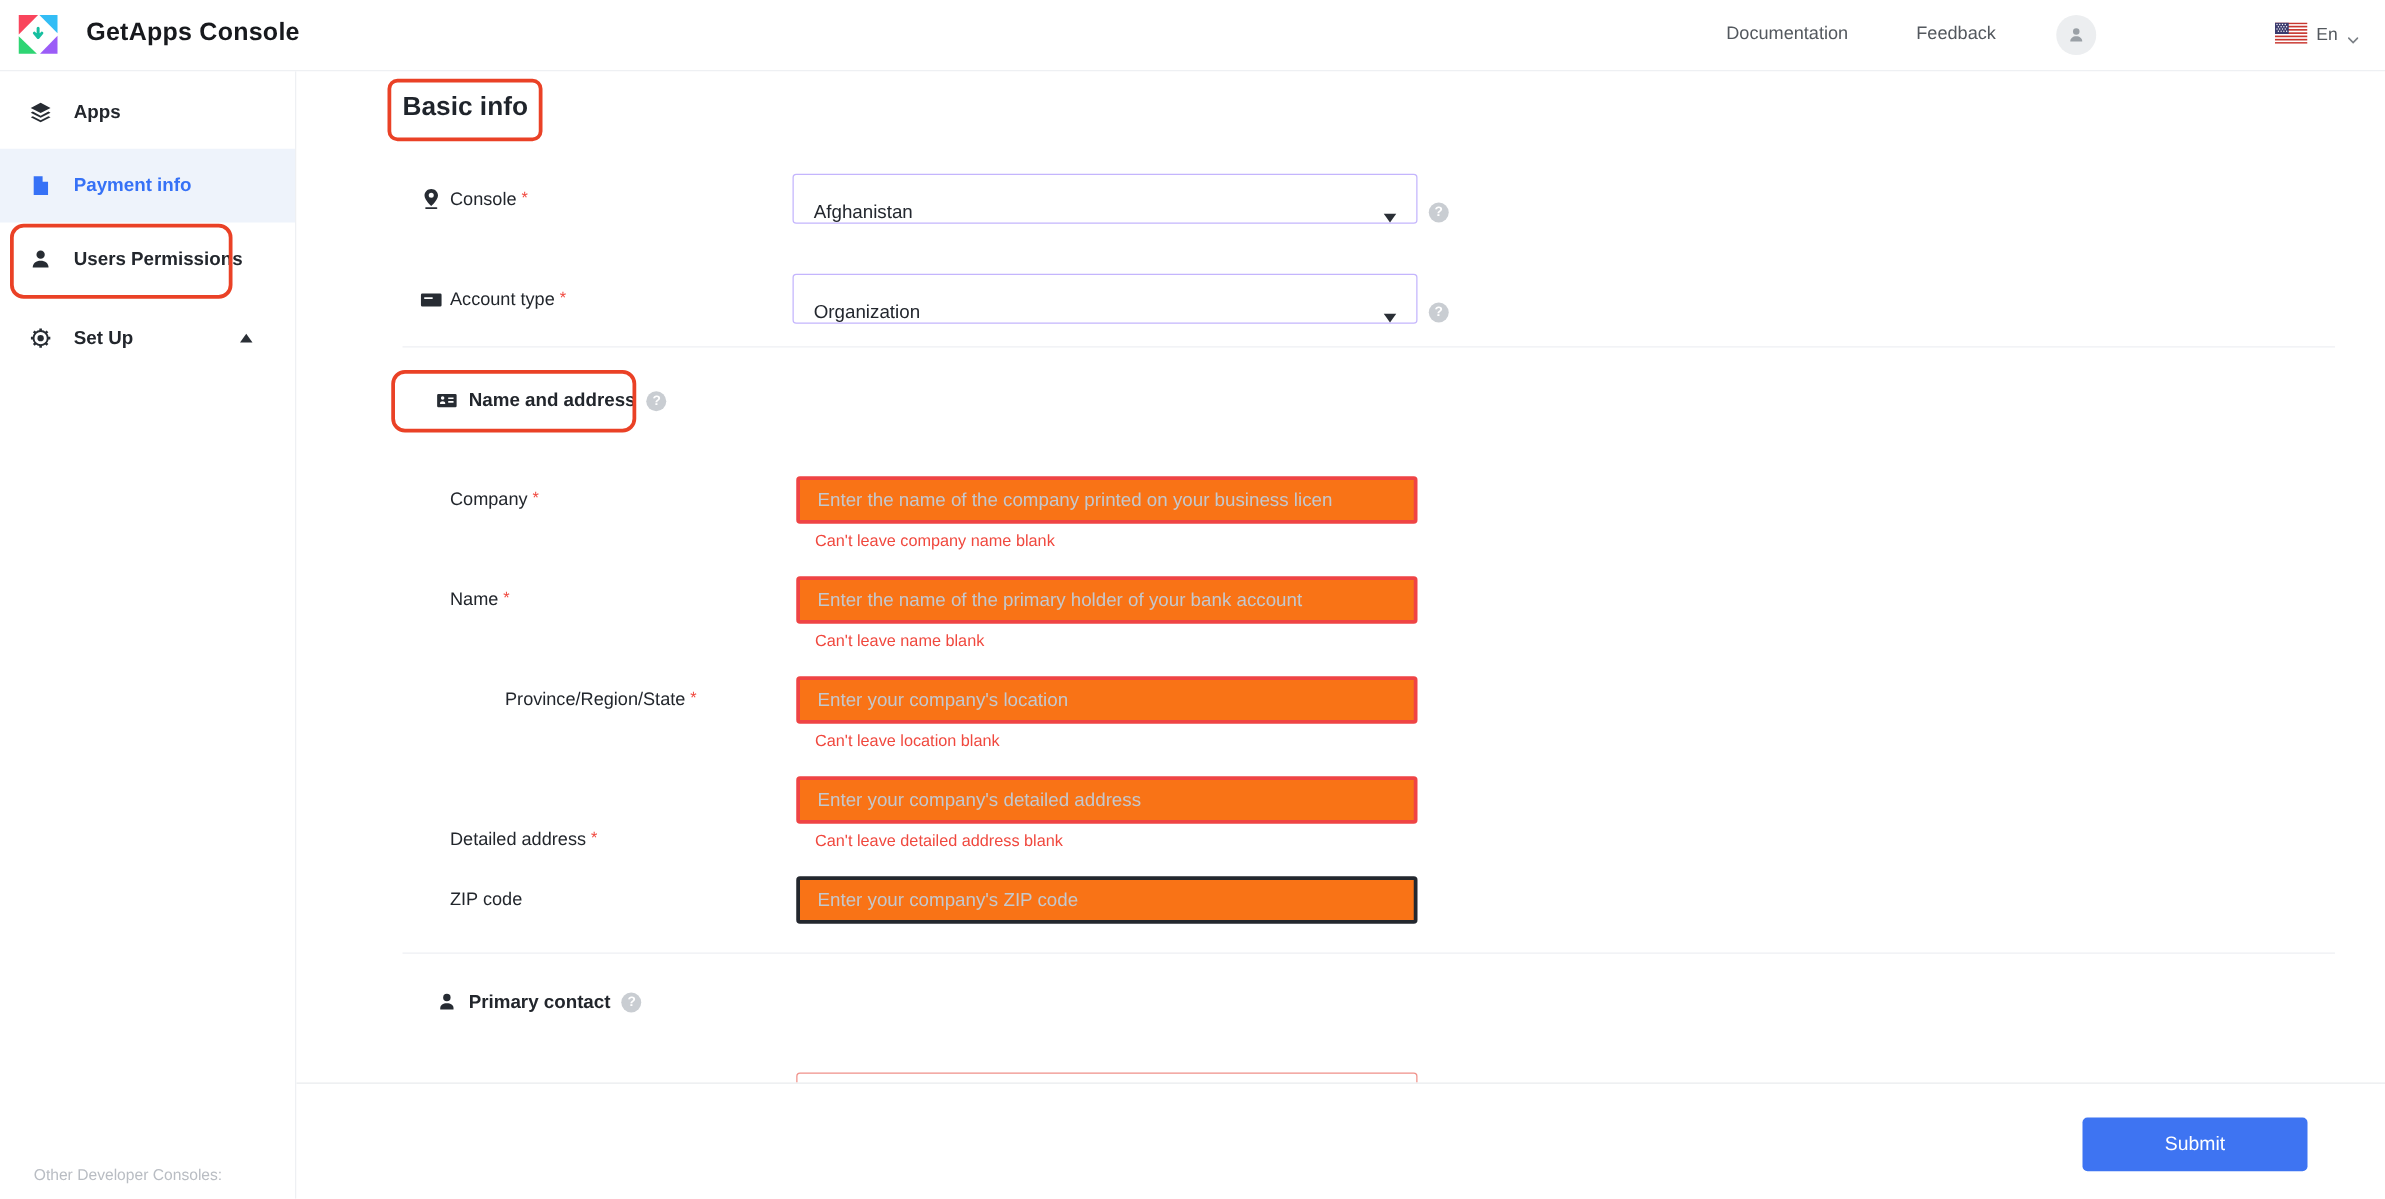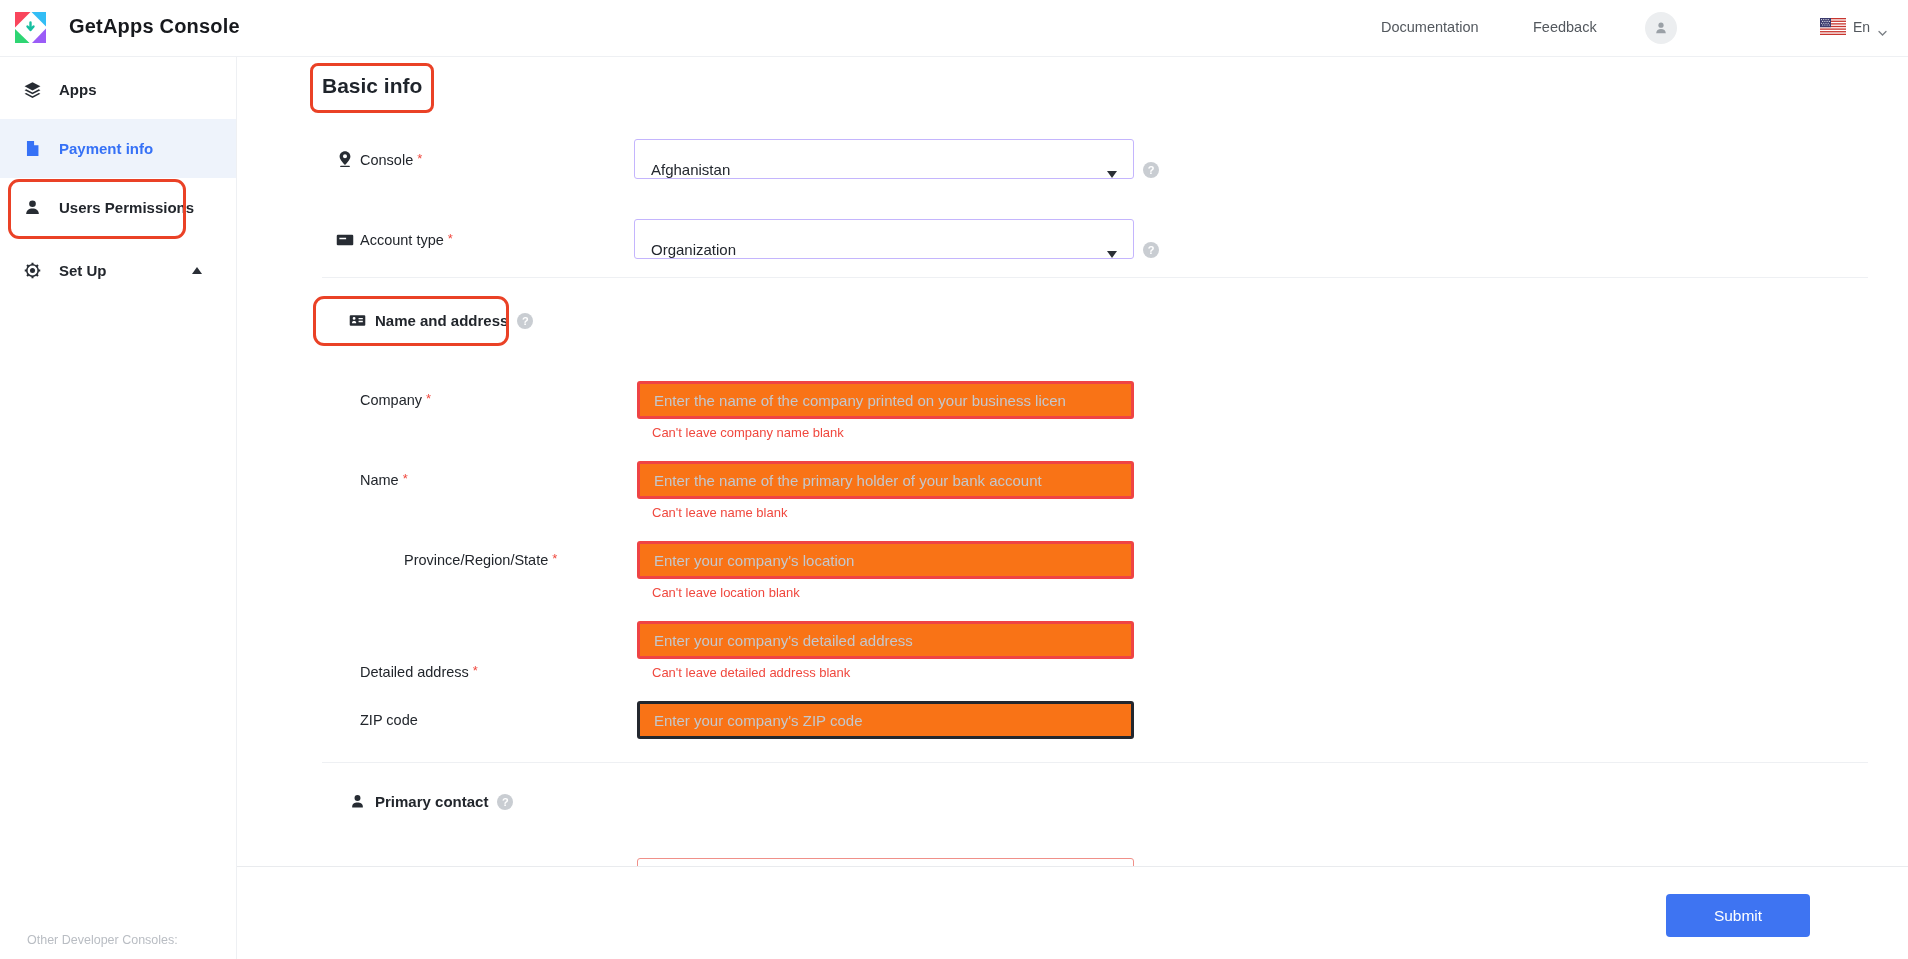--- a/index.html
+++ b/index.html
@@ -63,21 +63,21 @@
           font-family:"Liberation Sans",sans-serif;background:#f97316;}
   .tinput::placeholder{color:#c4c8cd;}
   .tinput.dark{border-color:#23272e;}
   .err{position:absolute;left:652px;font-size:13px;color:#f0483e;}
   .cut-input{position:absolute;left:637px;top:858px;width:497px;height:28px;border:1px solid #f09089;
              border-radius:3px;box-sizing:border-box;z-index:1;background:#fff;}
 
   
   .footer{position:absolute;left:237px;right:0;top:866px;bottom:0;background:#fff;
           border-top:1px solid #e9ebee;z-index:10;}
-  .submit{position:absolute;left:1666px;top:894px;width:144px;height:43px;background:#3e74f2;color:#fff;
+  .submit{position:absolute;left:1666px;top:894px;width:180px;height:43px;background:#3e74f2;color:#fff;
           border:none;border-radius:4px;font-size:15.5px;display:flex;align-items:center;justify-content:center;
           cursor:pointer;z-index:11;font-family:"Liberation Sans",sans-serif;}
 </style>
 </head>
 <body>
 
 <div class="header">
   <div class="logo">
     <svg width="37" height="37" viewBox="0 0 37 37">
       <rect width="37" height="37" rx="9" fill="#ffffff"></rect>

